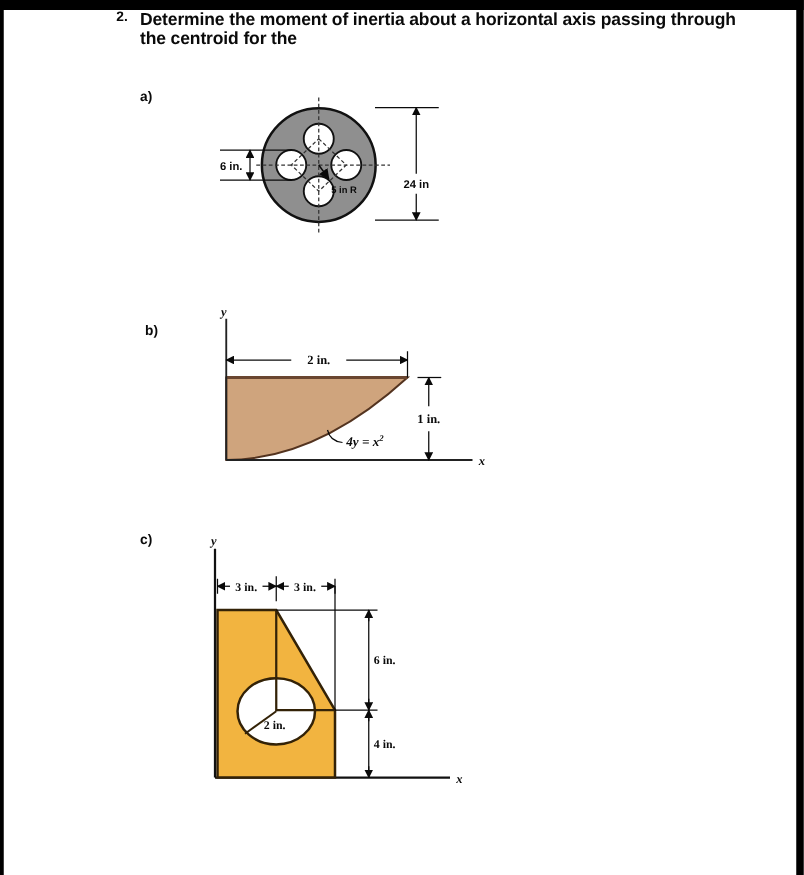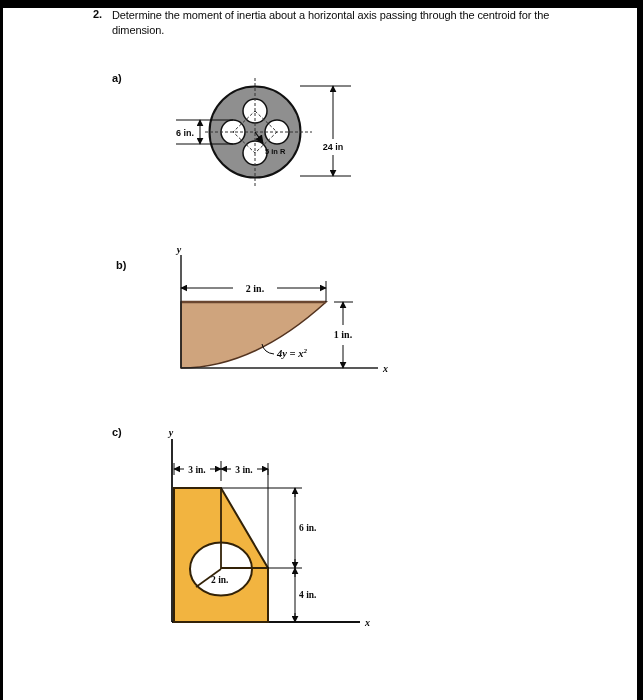--- a/index.html
+++ b/index.html
@@ -8,21 +8,21 @@
     font-family:"Liberation Sans",sans-serif;overflow:hidden;
   }
   .border-top{position:absolute;left:0;top:0;width:643px;height:8px;background:#000;}
   .border-left{position:absolute;left:0;top:0;width:3px;height:700px;background:#000;}
   .border-right{position:absolute;right:0;top:0;width:6px;height:700px;background:#000;}
   .problem-number{
     position:absolute;left:93px;top:8px;font-size:11px;font-weight:bold;color:#0a0a0a;
   }
   .problem-text{
     position:absolute;left:112px;top:8px;width:478px;
-    font-size:11px;font-weight:normal;line-height:15px;color:#0a0a0a;letter-spacing:-0.1px;
+    font-size:14px;font-weight:bold;line-height:15px;color:#0a0a0a;letter-spacing:-0.1px;
   }
   .fig-label{
     position:absolute;font-size:11px;font-weight:bold;color:#0a0a0a;
   }
   .fig-a-label{left:112px;top:72px;}
   .fig-b-label{left:116px;top:259px;}
   .fig-c-label{left:112px;top:426px;}
   svg{position:absolute;overflow:visible;}
   .svg-a{left:100px;top:65px;}
   .svg-b{left:110px;top:245px;}
@@ -38,21 +38,20 @@
 </head>
 <body>
 
 <div class="border-top"></div>
 <div class="border-left"></div>
 <div class="border-right"></div>
 
 <div class="problem-number">2.</div>
 <div class="problem-text">
   <div>Determine the moment of inertia about a horizontal axis passing through the centroid for the</div>
-  <div>dimension.</div>
 </div>
 
 <div class="fig-label fig-a-label">a)</div>
 <div class="fig-label fig-b-label">b)</div>
 <div class="fig-label fig-c-label">c)</div>
 
 <svg class="svg-a" width="270" height="135" viewBox="0 0 270 135">
   <defs>
     <marker id="arr-a" viewBox="0 0 10 10" refX="9" refY="5" markerWidth="7" markerHeight="7" orient="auto">
       <path d="M0 0 L10 5 L0 10 z" fill="#0a0a0a"></path>

